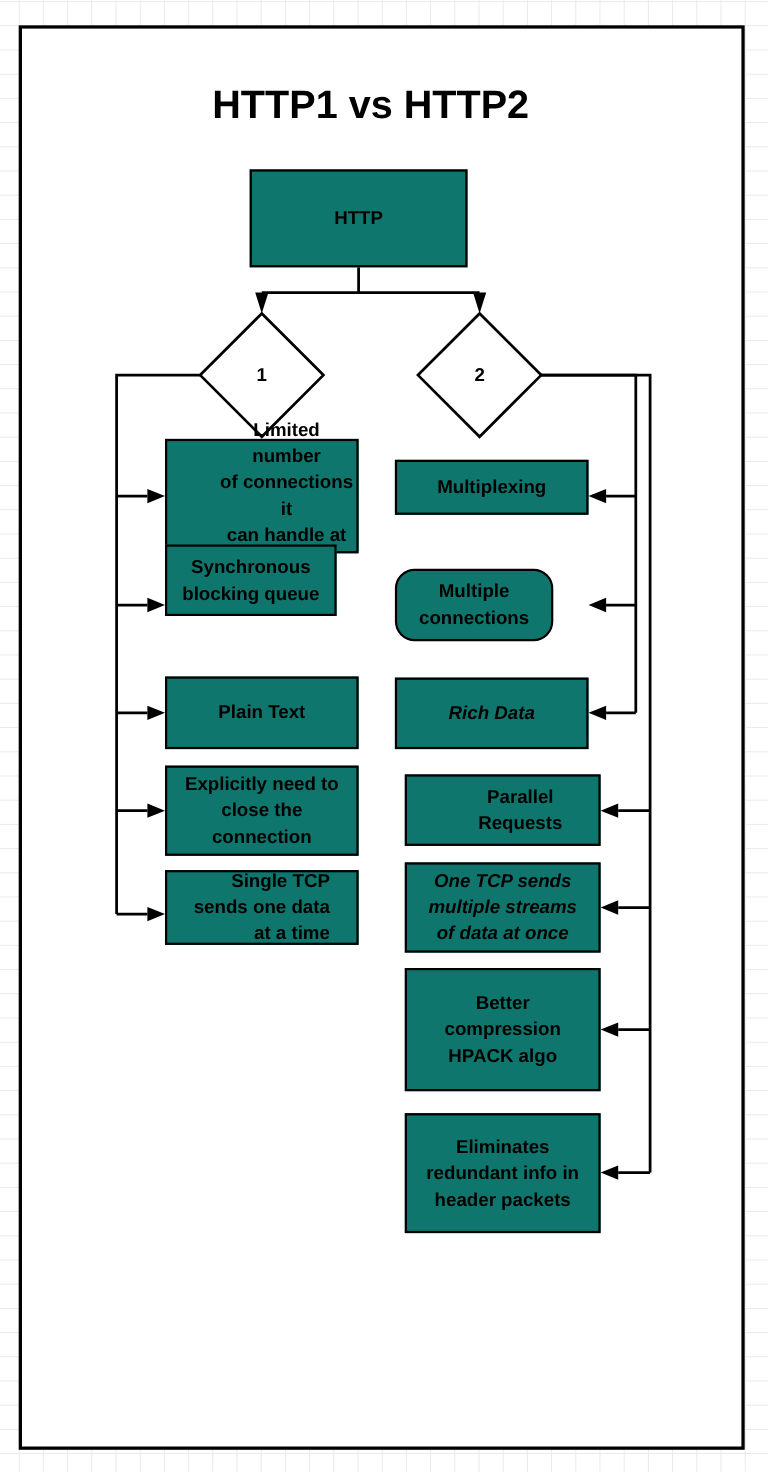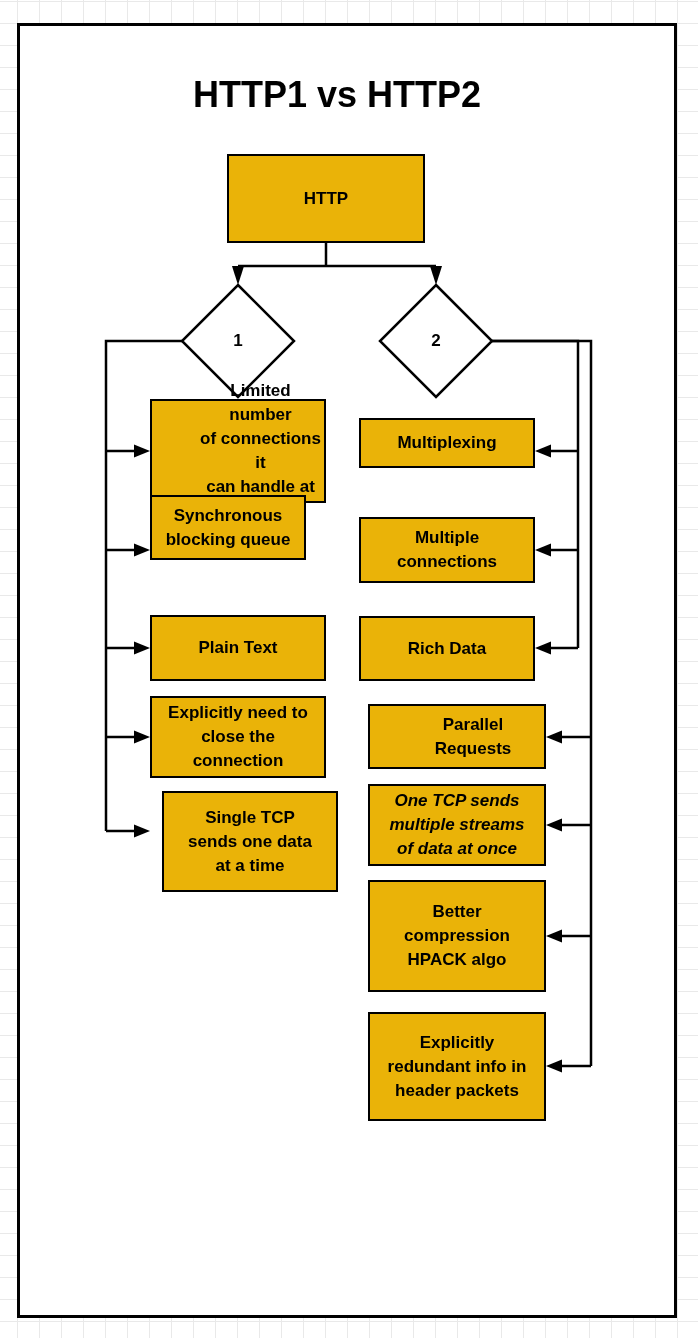--- a/index.html
+++ b/index.html
@@ -17,21 +17,21 @@
     position: absolute; left: 17px; top: 23px; width: 660px; height: 1295px;
     background: #ffffff; border: 3px solid #000; box-sizing: border-box;
   }
   .connectors { position: absolute; left: 0; top: 0; width: 698px; height: 1338px; }
   .title {
     position: absolute; left: 17px; top: 80px; width: 640px;
     text-align: center; font-size: 36px; line-height: 30px; font-weight: bold; color: #000;
   }
   .node {
     position: absolute; box-sizing: border-box;
-    background: #eab308; border: 2.5px solid #000;
+    background: #0f766e; border: 2.5px solid #000;
     display: flex; align-items: center; justify-content: center;
     text-align: center; font-weight: bold; font-size: 17px; line-height: 24px;
     color: #000; white-space: pre-line; padding: 0 2px;
   }
   .diamond-label {
     position: absolute; width: 56px; text-align: center;
     font-weight: bold; font-size: 17px; line-height: 24px; color: #000;
   }
   .edge { stroke: #000; stroke-width: 2.5; fill: none; }
   .shape { stroke: #000; stroke-width: 2.5; fill: #ffffff; }
@@ -80,30 +80,30 @@
 <div class="node" style="left:150px; top:399px; width:176px; height:104px;padding-left:47px;">Limited number
 of connections it
 can handle at
 once</div>
 <div class="node" style="left:150px; top:495px; width:156px; height:65px;">Synchronous
 blocking queue</div>
 <div class="node" style="left:150px; top:615px; width:176px; height:66px;">Plain Text</div>
 <div class="node" style="left:150px; top:696px; width:176px; height:82px;">Explicitly need to
 close the
 connection</div>
-<div class="node" style="left:162px; top:791px; width:176px; height:101px;">Single TCP
+<div class="node" style="left:150px; top:791px; width:176px; height:68px;text-align:right;">Single TCP
 sends one data
 at a time</div>
 
 <div class="node" style="left:359px; top:418px; width:176px; height:50px;">Multiplexing</div>
-<div class="node" style="left:359px; top:517px; width:176px; height:66px;">Multiple
+<div class="node" style="left:359px; top:517px; width:144px; height:66px;border-radius:18px;">Multiple
 connections</div>
-<div class="node" style="left:359px; top:616px; width:176px; height:65px;">Rich Data</div>
+<div class="node" style="left:359px; top:616px; width:176px; height:65px;font-style:italic;">Rich Data</div>
 <div class="node" style="left:368px; top:704px; width:178px; height:65px;padding-left:34px;">Parallel Requests</div>
 <div class="node" style="left:368px; top:784px; width:178px; height:82px;font-style:italic;">One TCP sends
 multiple streams
 of data at once</div>
 <div class="node" style="left:368px; top:880px; width:178px; height:112px;">Better
 compression
 HPACK algo</div>
-<div class="node" style="left:368px; top:1012px; width:178px; height:109px;">Explicitly
+<div class="node" style="left:368px; top:1012px; width:178px; height:109px;">Eliminates
 redundant info in
 header packets</div>
 
 </body></html>

